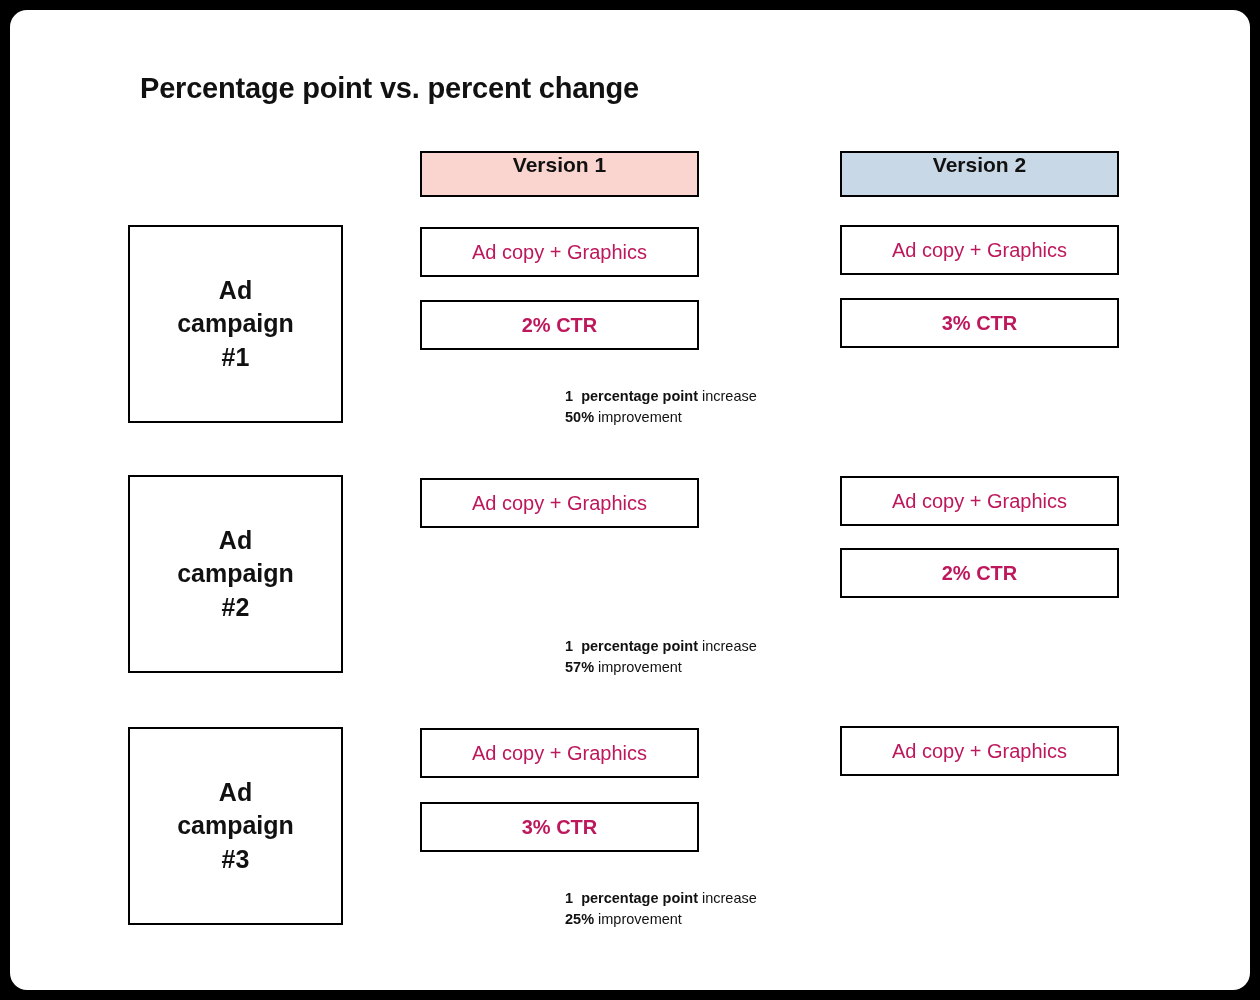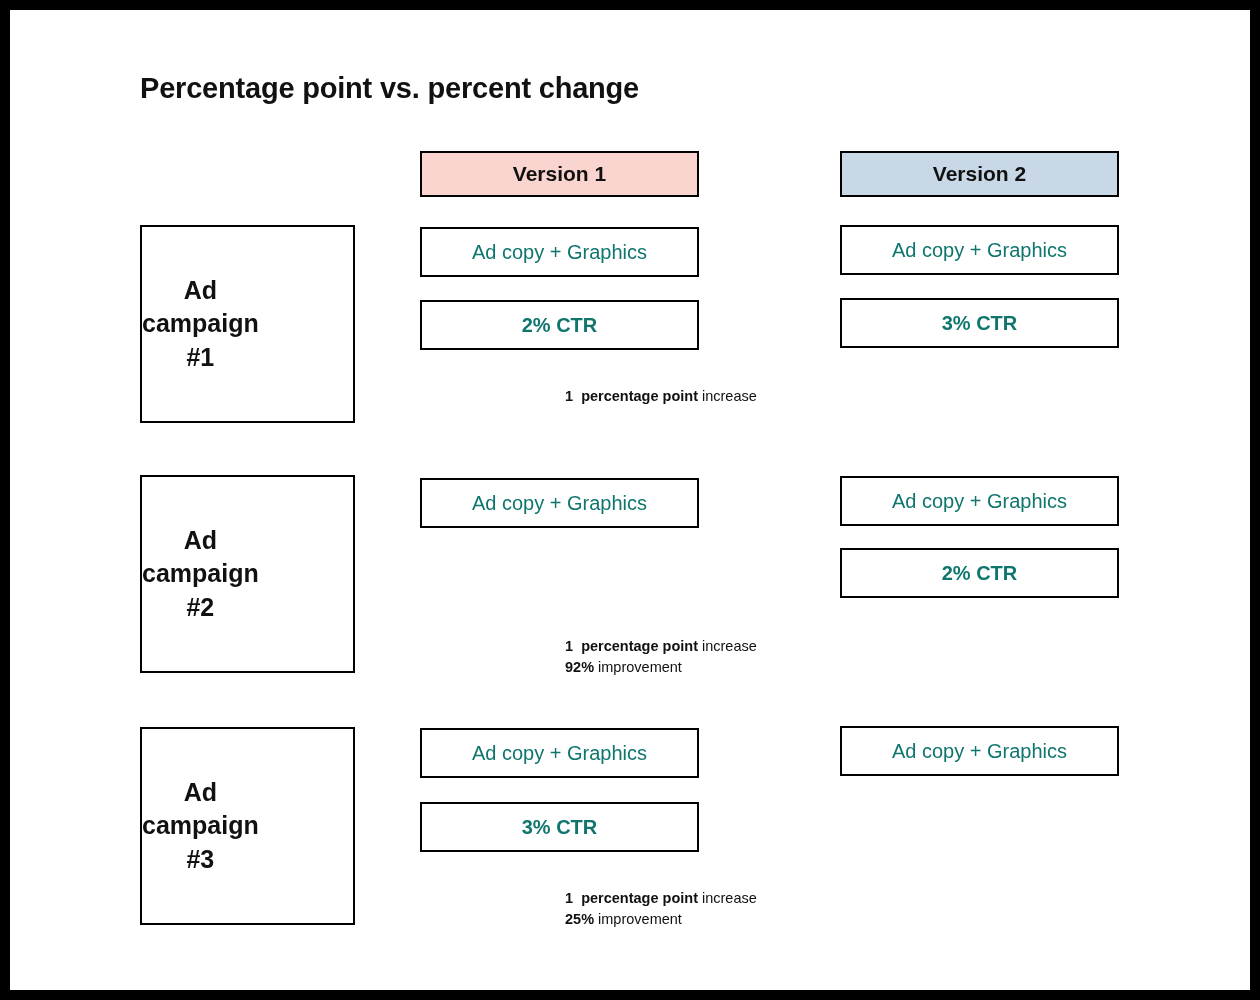--- a/index.html
+++ b/index.html
@@ -16,20 +16,21 @@
   }
 
   #frame {
     position: absolute;
     left: 10px;
     top: 10px;
     width: 1240px;
     height: 980px;
     background: #ffffff;
     overflow: hidden;
+    border-radius: 17px;
   }
 
   
   #page-title {
     position: absolute;
     left: 130px;
     top: 62px;
     font-size: 29px;
     font-weight: bold;
     color: #111111;
@@ -39,60 +40,59 @@
 
   
   .version-header {
     position: absolute;
     top: 141px;
     width: 279px;
     height: 46px;
     border: 2px solid #000000;
     box-sizing: border-box;
     display: flex;
-    align-items: center;
     justify-content: center;
     font-size: 21px;
     font-weight: bold;
     color: #111111;
   }
   #version-header-1 { left: 410px; }
   #version-header-2 { left: 830px; }
 
   
   .campaign-box {
     position: absolute;
-    left: 130px;
+    left: 118px;
     width: 215px;
     border: 2px solid #000000;
     box-sizing: border-box;
     display: flex;
     align-items: center;
-    justify-content: flex-start;
+    justify-content: center;
     text-align: center;
     font-size: 25px;
     font-weight: bold;
     line-height: 1.34;
     color: #111111;
     white-space: pre-line;
   }
   #campaign-box-1 { top: 215px; height: 198px; }
   #campaign-box-2 { top: 465px; height: 198px; }
   #campaign-box-3 { top: 717px; height: 198px; }
 
   
   .cell {
     position: absolute;
     width: 279px;
     border: 2px solid #000000;
     box-sizing: border-box;
     display: flex;
     align-items: center;
     justify-content: center;
-    color: #0f766e;
+    color: #be185d;
   }
   .cell-copy {
     height: 50px;
     font-size: 20px;
     font-weight: normal;
   }
   .cell-ctr {
     height: 50px;
     font-size: 20px;
     font-weight: bold;
@@ -167,20 +167,21 @@
 
   <div class="cell cell-copy col-2" id="copy-1-2">
     <span>Ad copy + Graphics</span>
   </div>
   <div class="cell cell-ctr col-2" id="ctr-1-2">
     <span>3% CTR</span>
   </div>
 
   <div class="annotation" id="annotation-1">
     <div class="line"><span class="bold">1</span>&nbsp; <span class="bold">percentage point</span> <span class="reg">increase</span></div>
+    <div class="line"><span class="bold">50%</span> <span class="reg">improvement</span></div>
   </div>
 
   <div class="campaign-box" id="campaign-box-2">
     <span>Ad
 campaign
 #2</span>
   </div>
 
   <div class="cell cell-copy col-1" id="copy-2-1">
     <span>Ad copy + Graphics</span>
@@ -188,21 +189,21 @@
 
   <div class="cell cell-copy col-2" id="copy-2-2">
     <span>Ad copy + Graphics</span>
   </div>
   <div class="cell cell-ctr col-2" id="ctr-2-2">
     <span>2% CTR</span>
   </div>
 
   <div class="annotation" id="annotation-2">
     <div class="line"><span class="bold">1</span>&nbsp; <span class="bold">percentage point</span> <span class="reg">increase</span></div>
-    <div class="line"><span class="bold">92%</span> <span class="reg">improvement</span></div>
+    <div class="line"><span class="bold">57%</span> <span class="reg">improvement</span></div>
   </div>
 
   <div class="campaign-box" id="campaign-box-3">
     <span>Ad
 campaign
 #3</span>
   </div>
 
   <div class="cell cell-copy col-1" id="copy-3-1">
     <span>Ad copy + Graphics</span>

